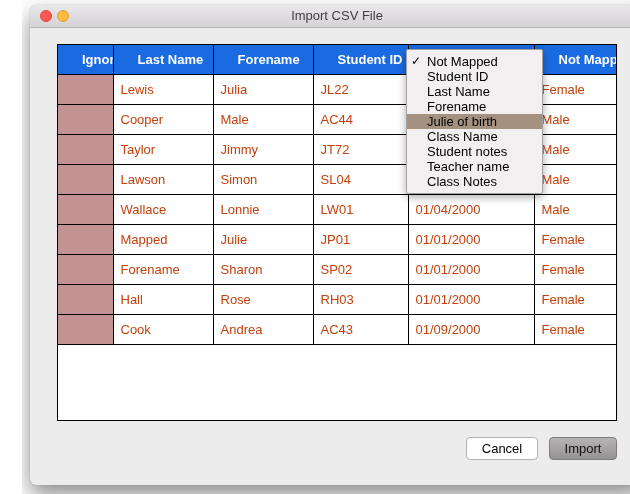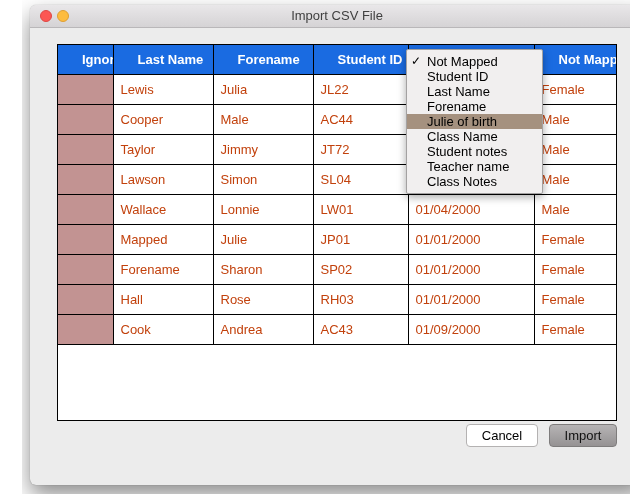--- a/index.html
+++ b/index.html
@@ -34,21 +34,21 @@
   
   .menu{position:absolute;left:384px;top:49px;width:137px;z-index:20;background:#f1efef;
         border:1px solid #a3a1a1;border-radius:2px;box-shadow:0 3px 8px rgba(0,0,0,.35);
         padding:4px 0;box-sizing:border-box;}
   .menu-item{position:relative;height:15px;line-height:15px;font-size:13px;color:#000;
              padding-left:20px;white-space:nowrap;}
   .menu-item.hl{background:#a5917f;}
   .menu-item .check{position:absolute;left:4px;top:0;width:14px;font-size:12px;}
 
   
-  .btn{position:absolute;top:419px;height:23px;line-height:22px;text-align:center;font-size:13px;
+  .btn{position:absolute;top:432px;height:23px;line-height:22px;text-align:center;font-size:13px;
        border-radius:4px;box-sizing:border-box;cursor:default;}
   .btn.cancel{left:436px;width:72px;background:#ffffff;border:1px solid #b4b2b2;color:#000;}
   .btn.import{left:519px;width:68px;background:linear-gradient(180deg,#b6b4b5,#959293);
               border:1px solid #7e7c7c;color:#111;}
 </style>
 </head>
 <body>
 
 <div class="stage">
   <div class="window">

